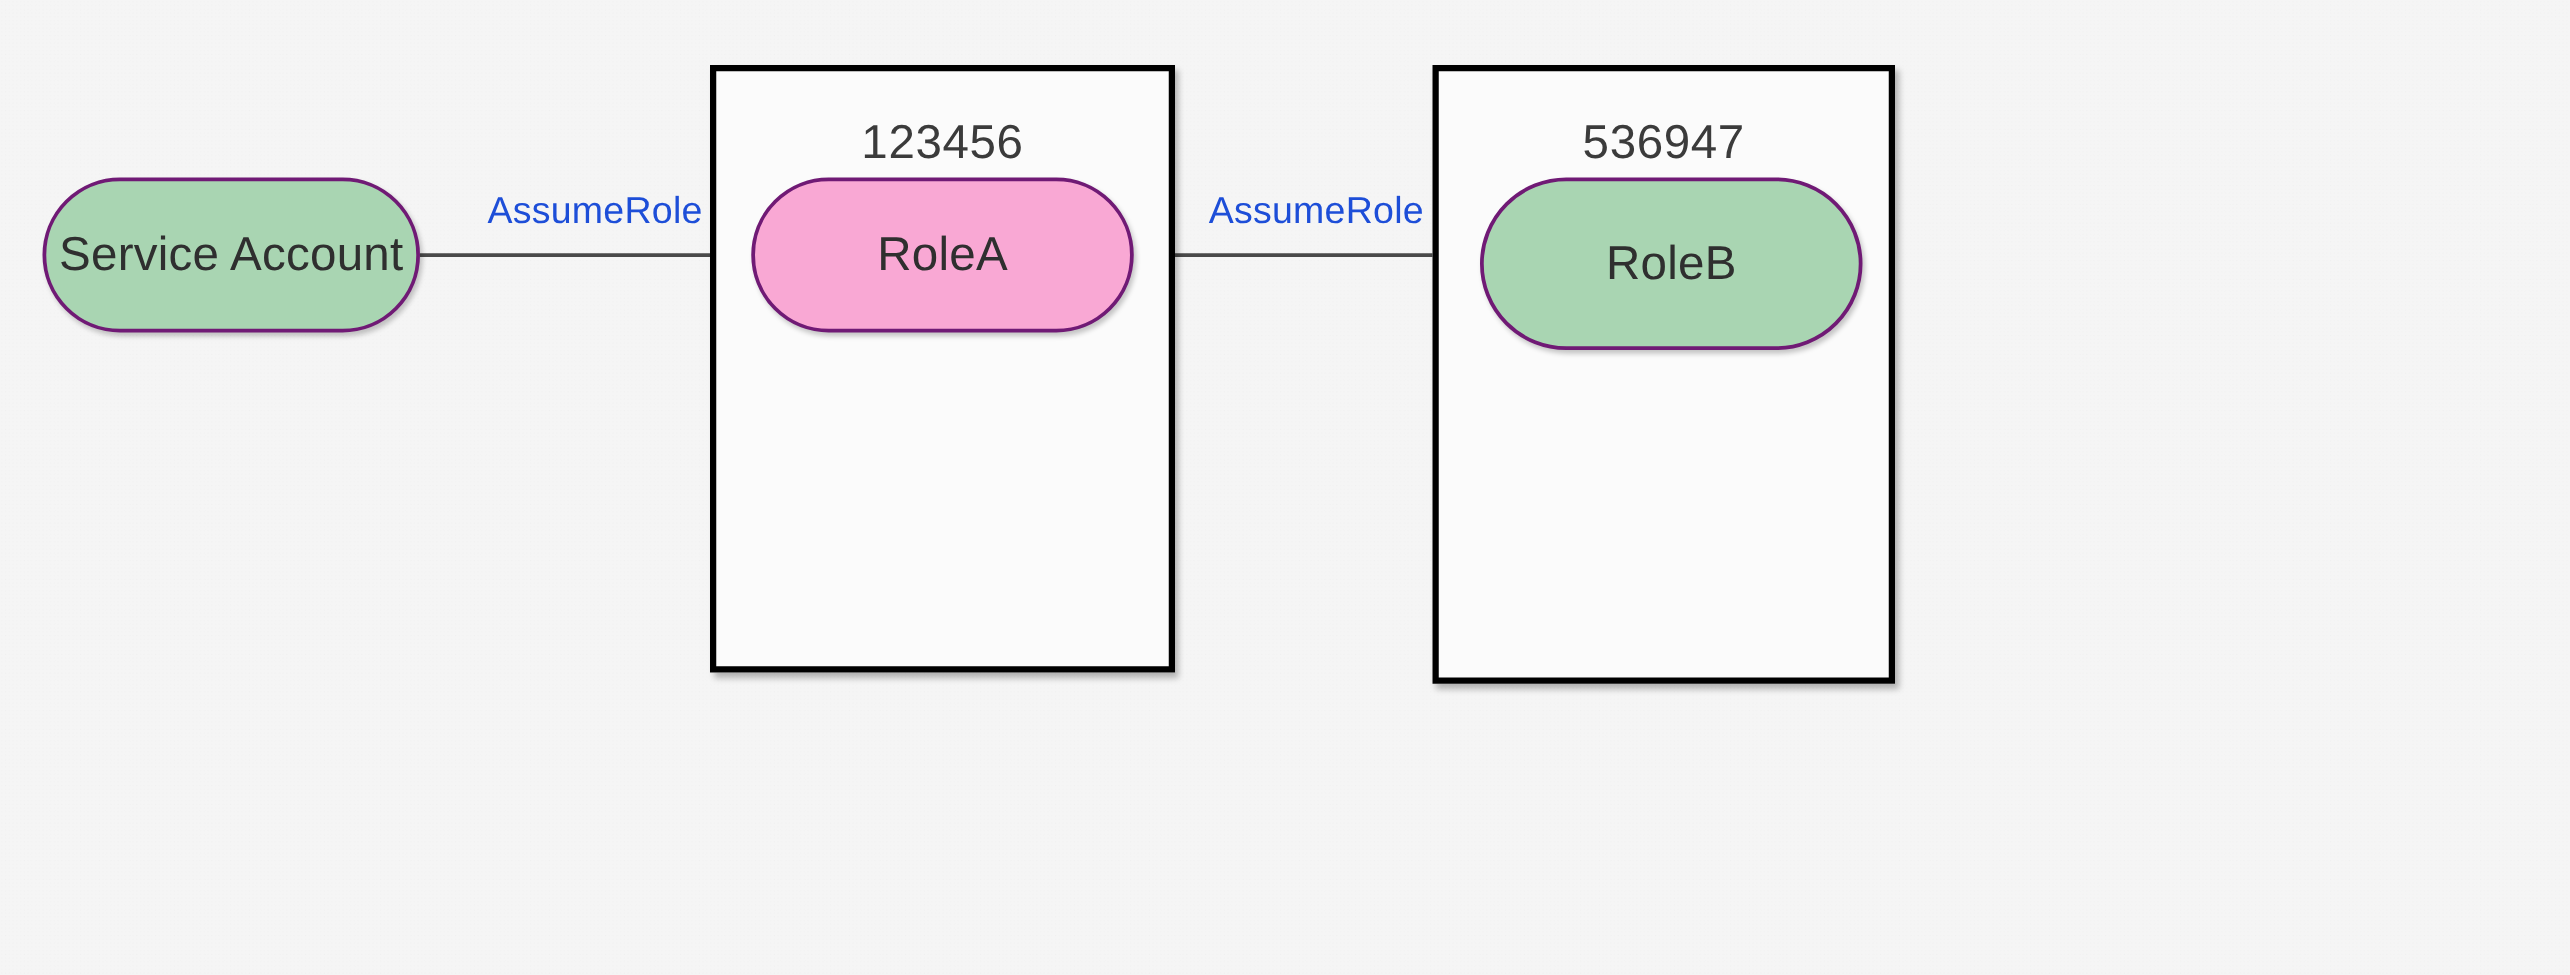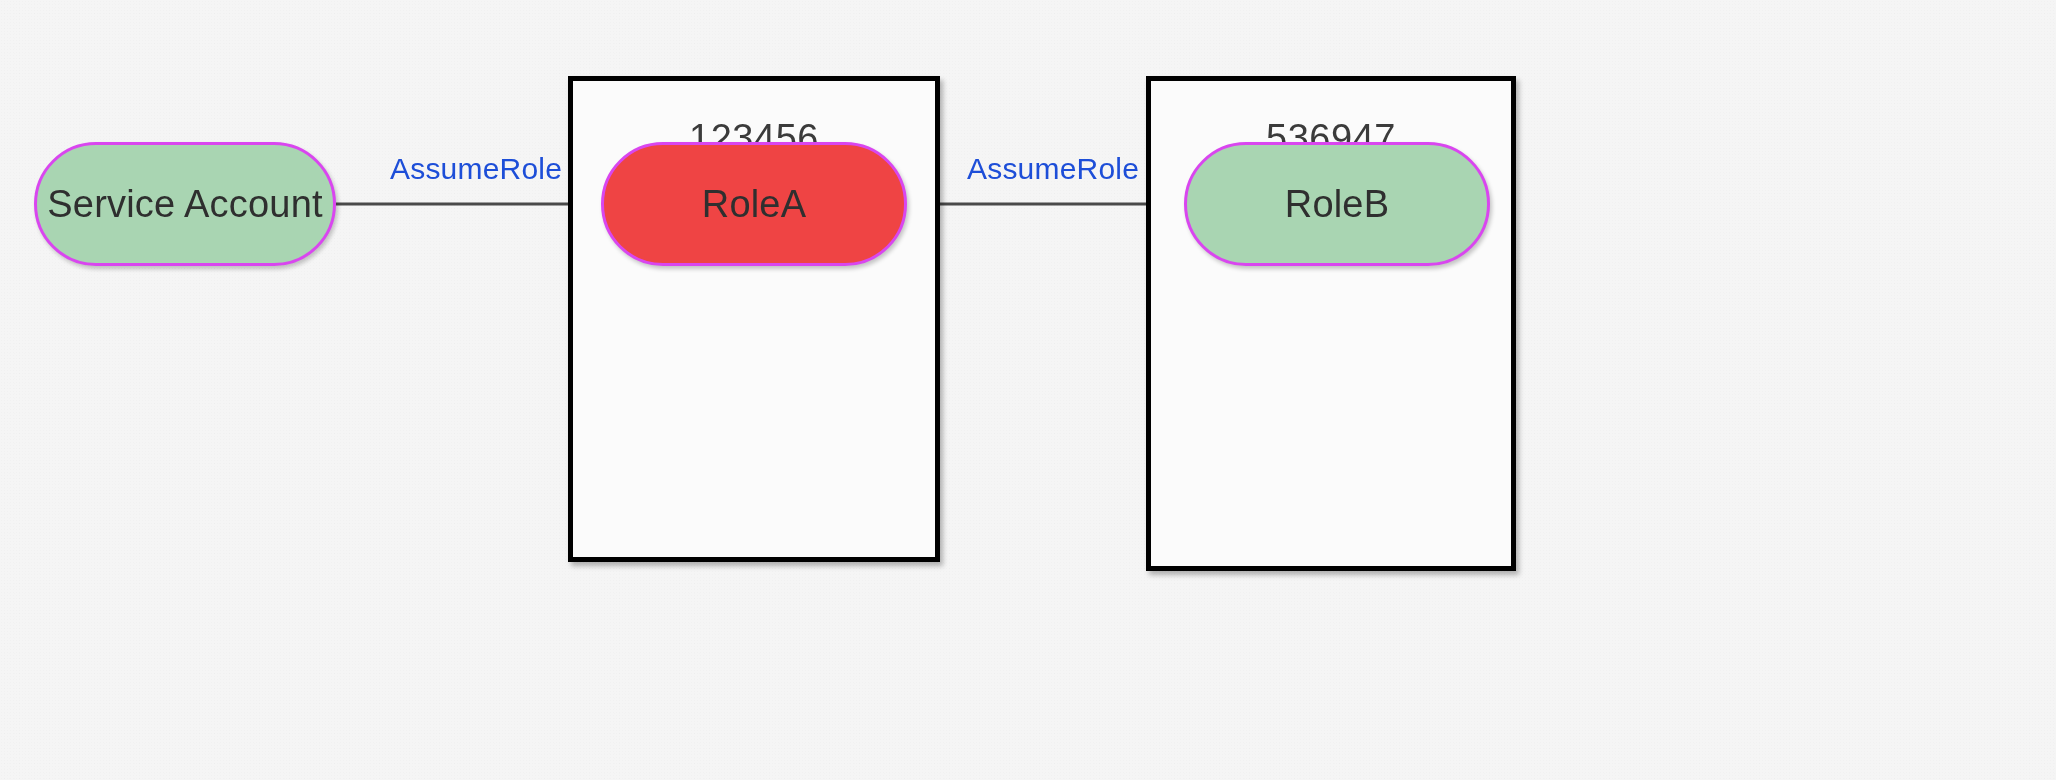--- a/index.html
+++ b/index.html
@@ -40,53 +40,52 @@
     pointer-events: none;
   }
 
   
   .account-box {
     position: absolute;
     background: #fbfbfb;
     border: 5px solid #000000;
     box-sizing: border-box;
     box-shadow: 3px 4px 5px rgba(0,0,0,0.28);
-    margin-top: 24px;
   }
   .account-title {
     position: absolute;
     left: 0;
     right: 0;
     top: 36px;
     text-align: center;
     font-size: 38px;
     color: #3b3b3b;
     letter-spacing: .5px;
     white-space: nowrap;
   }
 
   
   .node {
     position: absolute;
     box-sizing: border-box;
-    border: 3px solid #d946ef;
+    border: 3px solid #701a75;
     border-radius: 999px;
     display: flex;
     align-items: center;
     justify-content: center;
     box-shadow: 2px 3px 4px rgba(0,0,0,0.22);
   }
   .node-label {
     font-size: 38px;
     color: #2f2f2f;
     white-space: nowrap;
     letter-spacing: .2px;
   }
   .node.green { background: #a9d5b2; }
-  .node.gold  { background: #ef4444; }
+  .node.gold  { background: #f9a8d4; }
 
   
   .edge-label {
     position: absolute;
     font-size: 30px;
     color: #1d4ed8;
     white-space: nowrap;
     letter-spacing: .2px;
   }
 </style>
@@ -118,21 +117,21 @@
   </div>
 
   <div class="node green" style="left:34px; top:142px; width:302px; height:124px;">
     <span class="node-label">Service Account</span>
   </div>
 
   <div class="node gold" style="left:601px; top:142px; width:306px; height:124px;">
     <span class="node-label">RoleA</span>
   </div>
 
-  <div class="node green" style="left:1184px; top:142px; width:306px; height:124px;">
+  <div class="node green" style="left:1184px; top:142px; width:306px; height:138px;">
     <span class="node-label">RoleB</span>
   </div>
 
 
   <div class="edge-label" style="left:390px; top:152px;">AssumeRole</div>
 
   <div class="edge-label" style="left:967px; top:152px;">AssumeRole</div>
 
 </div>
 

